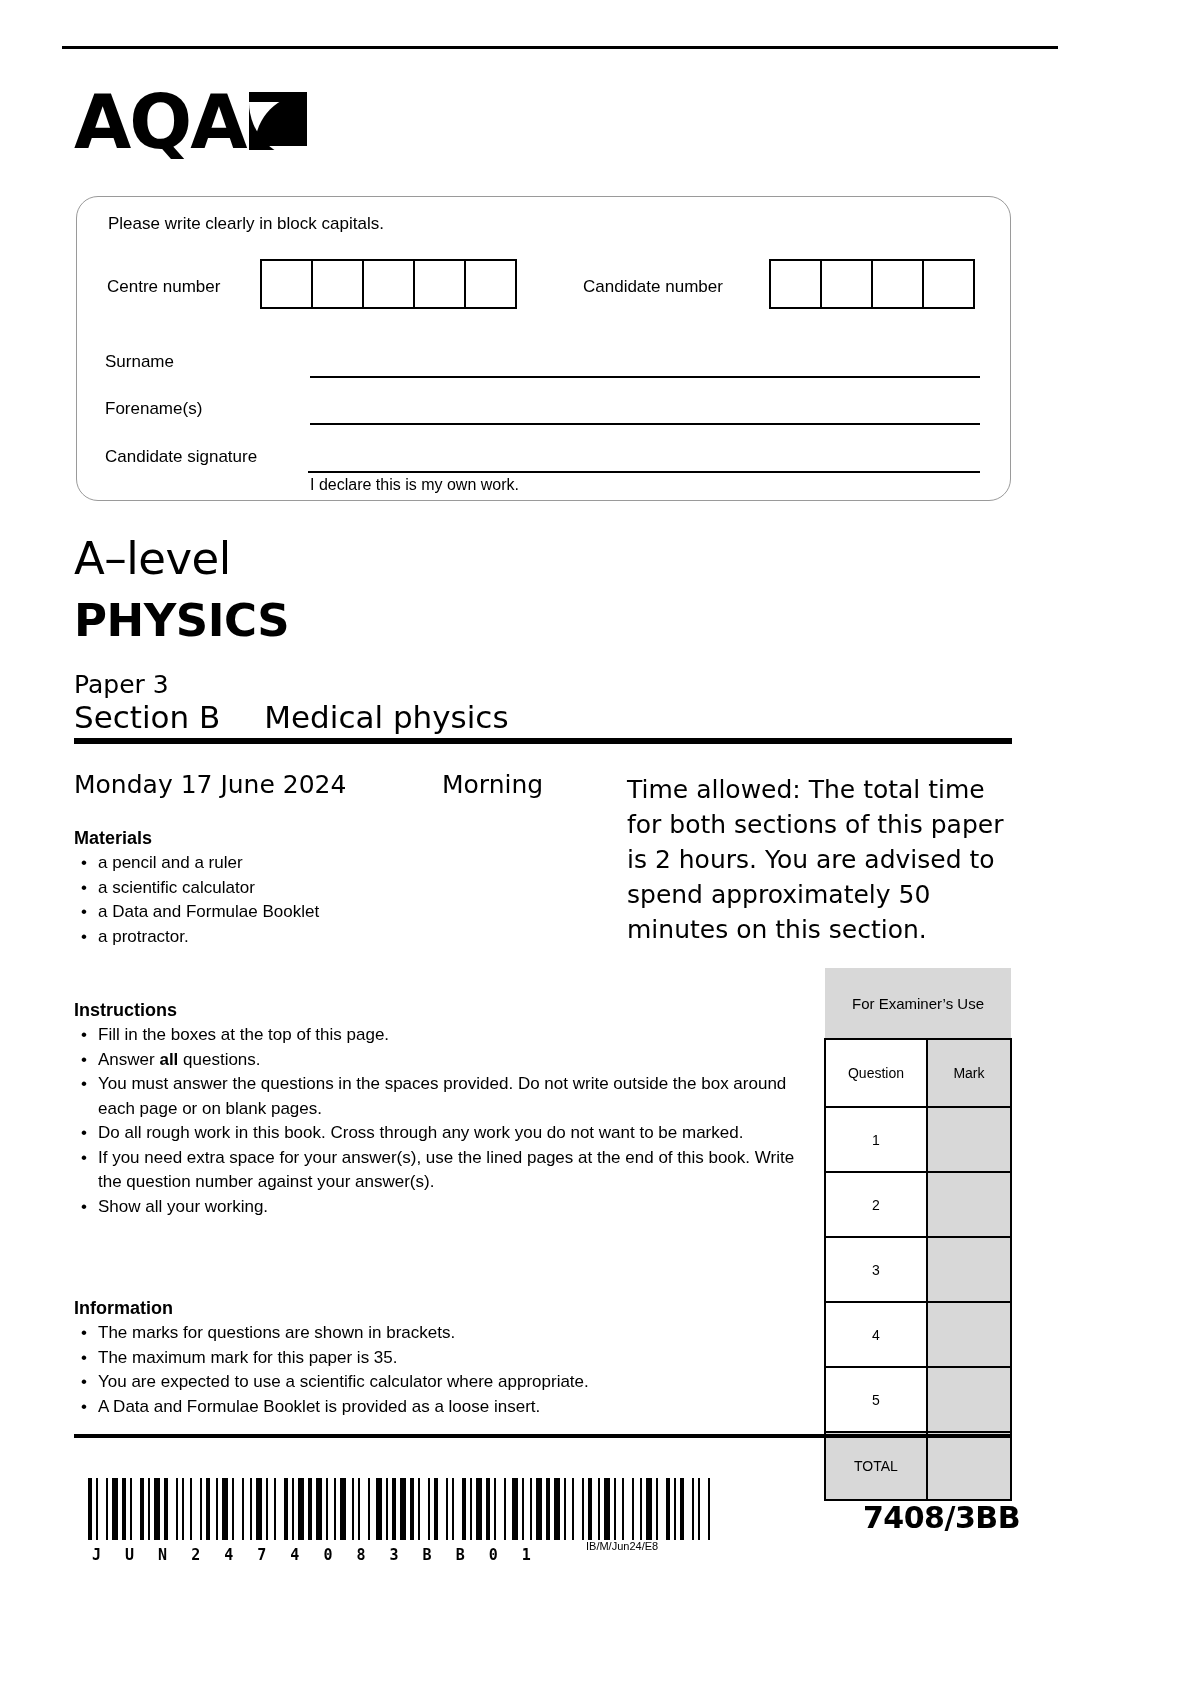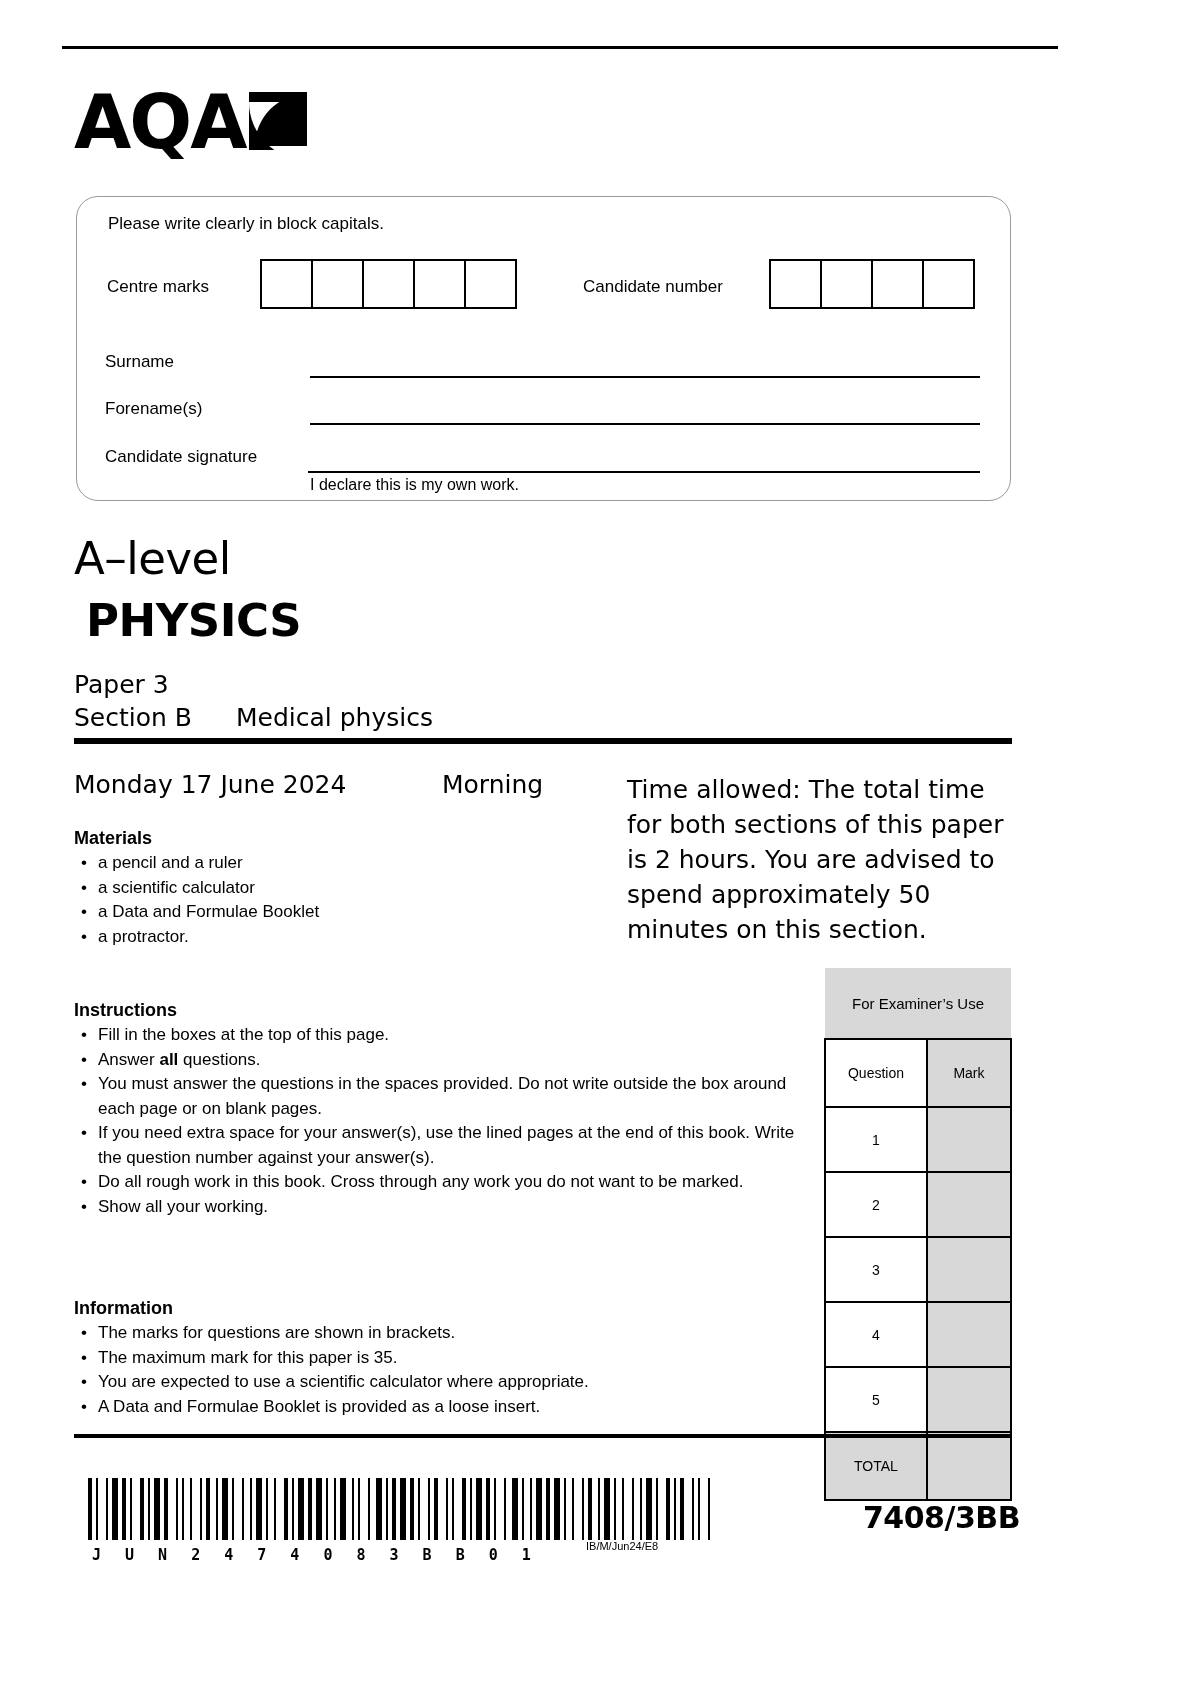--- a/index.html
+++ b/index.html
@@ -154,36 +154,35 @@
   }
   .subject {
     position: absolute;
     left: 74px;
     top: 592px;
     font-family: "DejaVu Sans", sans-serif;
     font-weight: 700;
     font-size: 45px;
     line-height: 58px;
     letter-spacing: -0.5px;
-    margin-left: 12px;
   }
   .paper-line {
     position: absolute;
     left: 74px;
     top: 668px;
     font-family: "DejaVu Sans", sans-serif;
     font-size: 25px;
     line-height: 33px;
   }
   .section-line {
     position: absolute;
     left: 74px;
     top: 701px;
     font-family: "DejaVu Sans", sans-serif;
-    font-size: 25px;
+    font-size: 31px;
     line-height: 33px;
   }
   .section-line .sect-name { margin-left: 44px; }
 
   .heavy-rule {
     position: absolute;
     left: 74px;
     top: 738px;
     width: 938px;
     height: 6px;
@@ -328,21 +327,21 @@
 
   <div class="logo">
     <span class="logo-text">AQA</span>
     <span class="logo-mark"></span>
   </div>
 
   <div class="details-box"></div>
 
   <div class="block-capitals">Please write clearly in block capitals.</div>
 
-  <div class="centre-label">Centre marks</div>
+  <div class="centre-label">Centre number</div>
   <div class="boxrow" id="centre-boxes">
     <div class="cell"></div>
     <div class="cell"></div>
     <div class="cell"></div>
     <div class="cell"></div>
     <div class="cell"></div>
   </div>
 
   <div class="candidate-label">Candidate number</div>
   <div class="boxrow" id="candidate-boxes">
@@ -388,22 +387,22 @@
       <li>a protractor.</li>
     </ul>
   </div>
 
   <div id="instructions">
     <p class="sec-head">Instructions</p>
     <ul class="bullets">
       <li>Fill in the boxes at the top of this page.</li>
       <li id="instr-bold">Answer <b class="inline-b">all</b> questions.</li>
       <li>You must answer the questions in the spaces provided.  Do not write outside the box around each page or on blank pages.</li>
+      <li>Do all rough work in this book.  Cross through any work you do not want to be marked.</li>
       <li>If you need extra space for your answer(s), use the lined pages at the end of this book.  Write the question number against your answer(s).</li>
-      <li>Do all rough work in this book.  Cross through any work you do not want to be marked.</li>
       <li>Show all your working.</li>
     </ul>
   </div>
 
   <div id="information">
     <p class="sec-head">Information</p>
     <ul class="bullets">
       <li>The marks for questions are shown in brackets.</li>
       <li>The maximum mark for this paper is 35.</li>
       <li>You are expected to use a scientific calculator where appropriate.</li>

